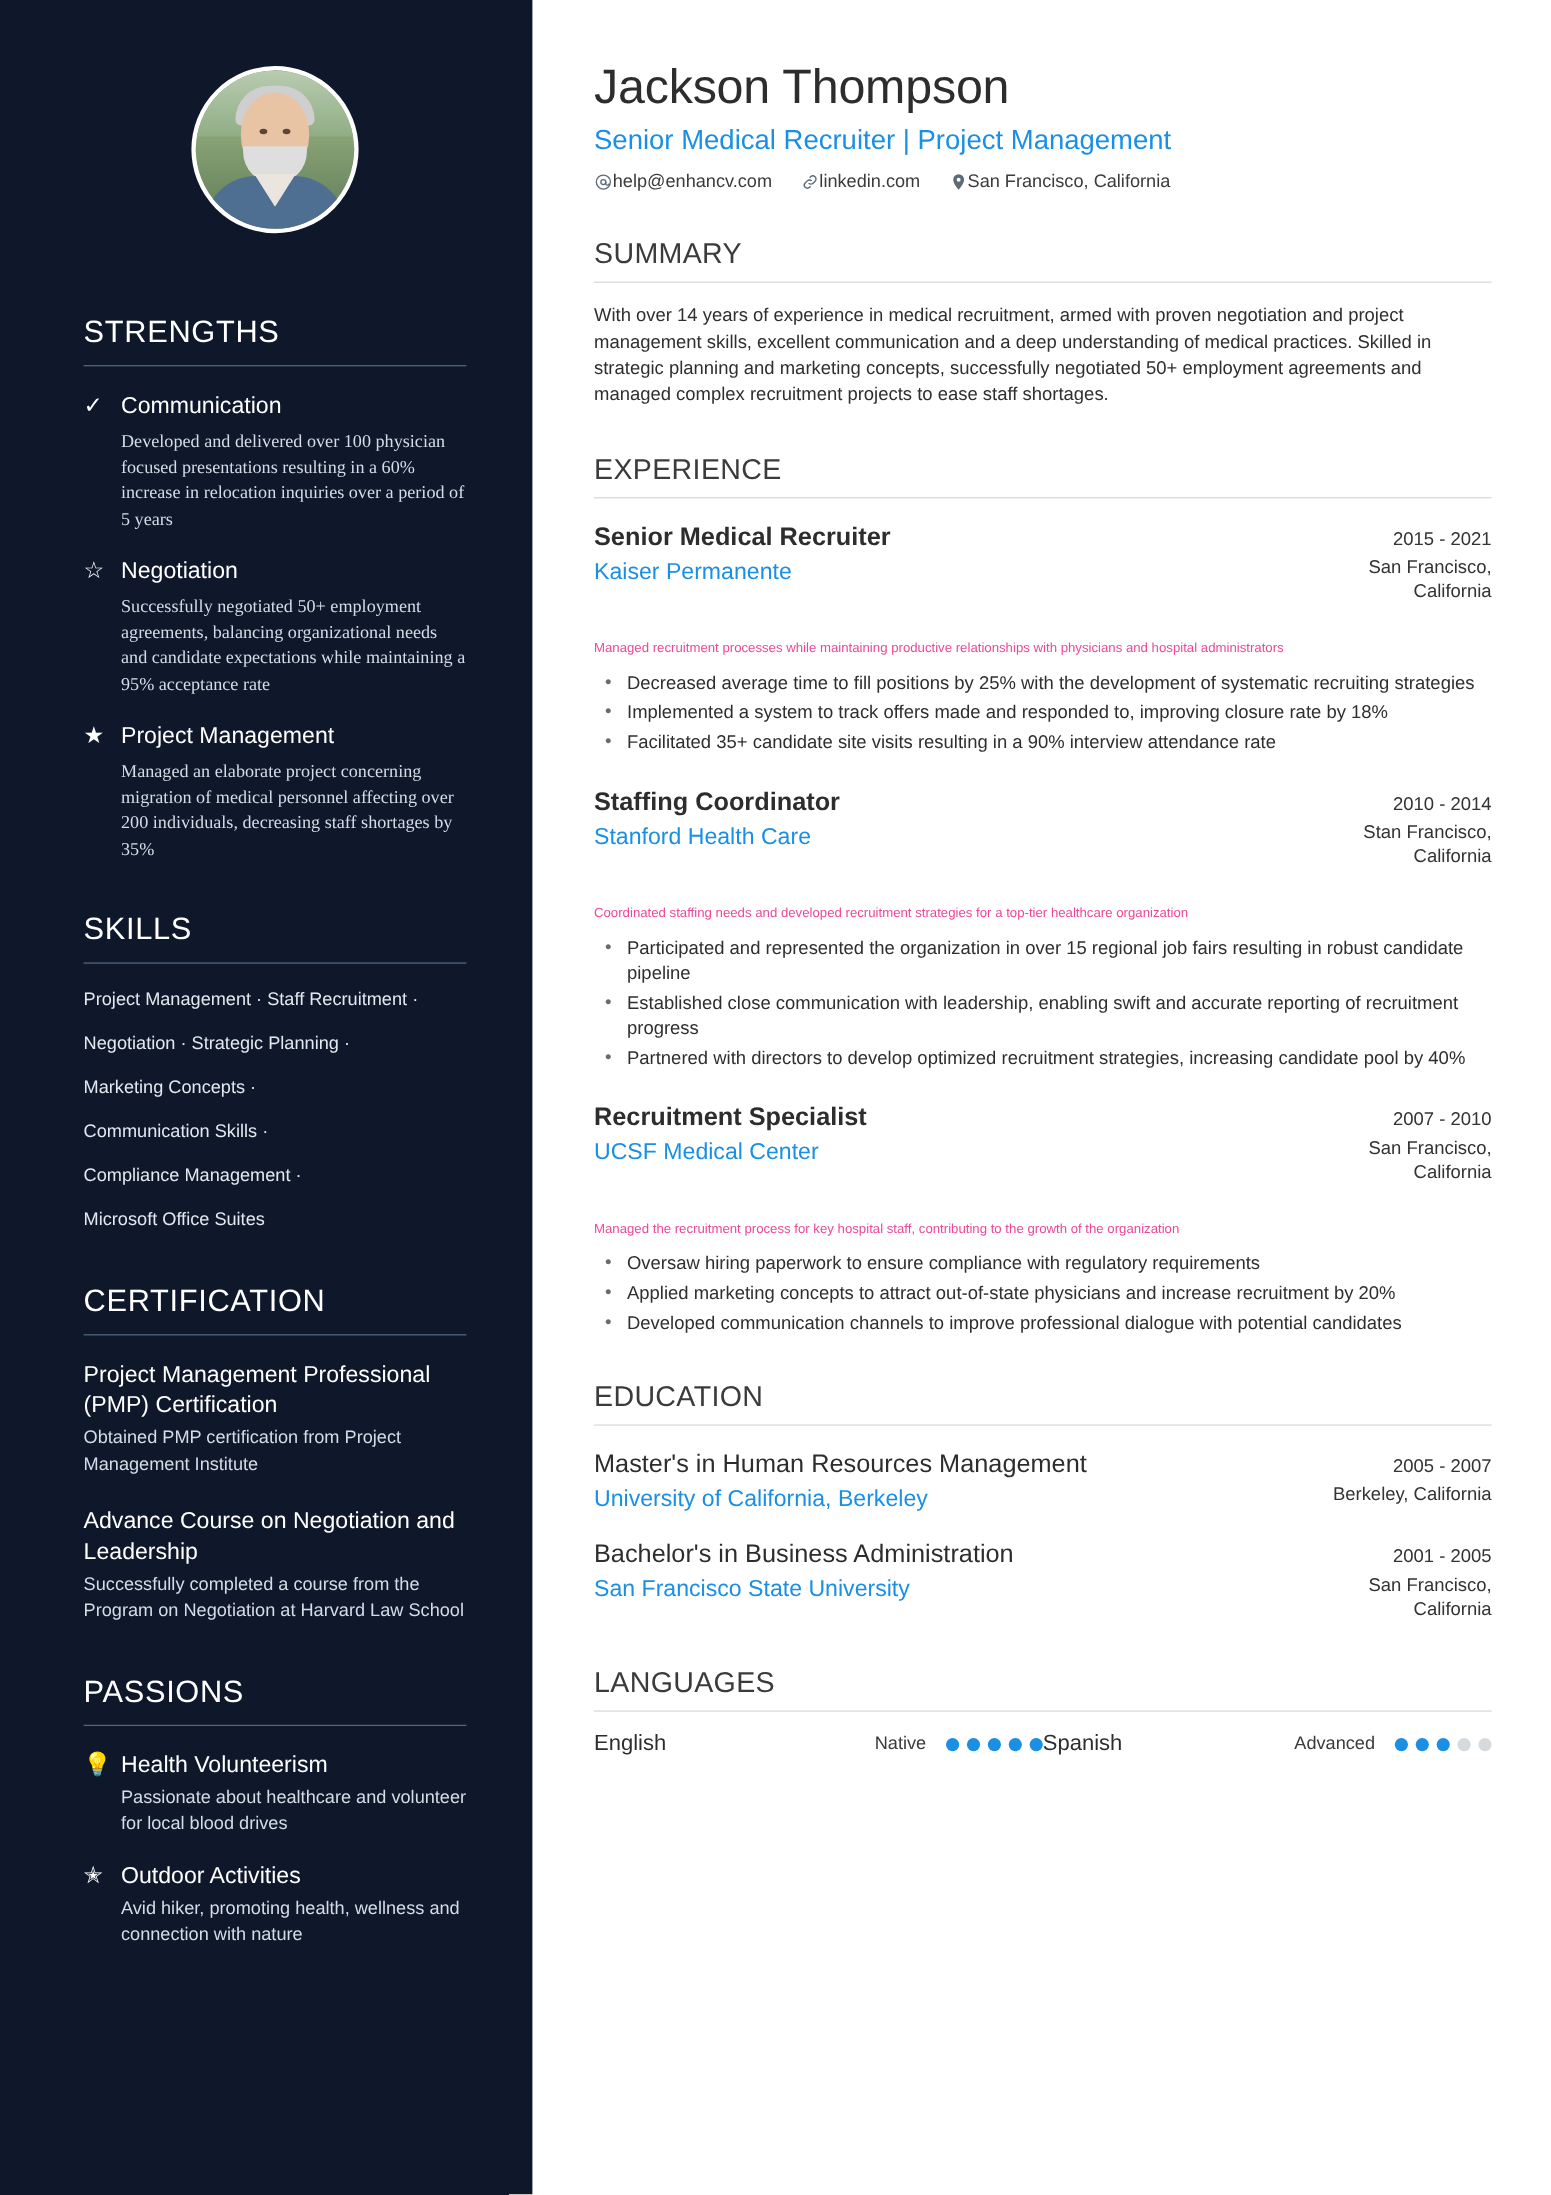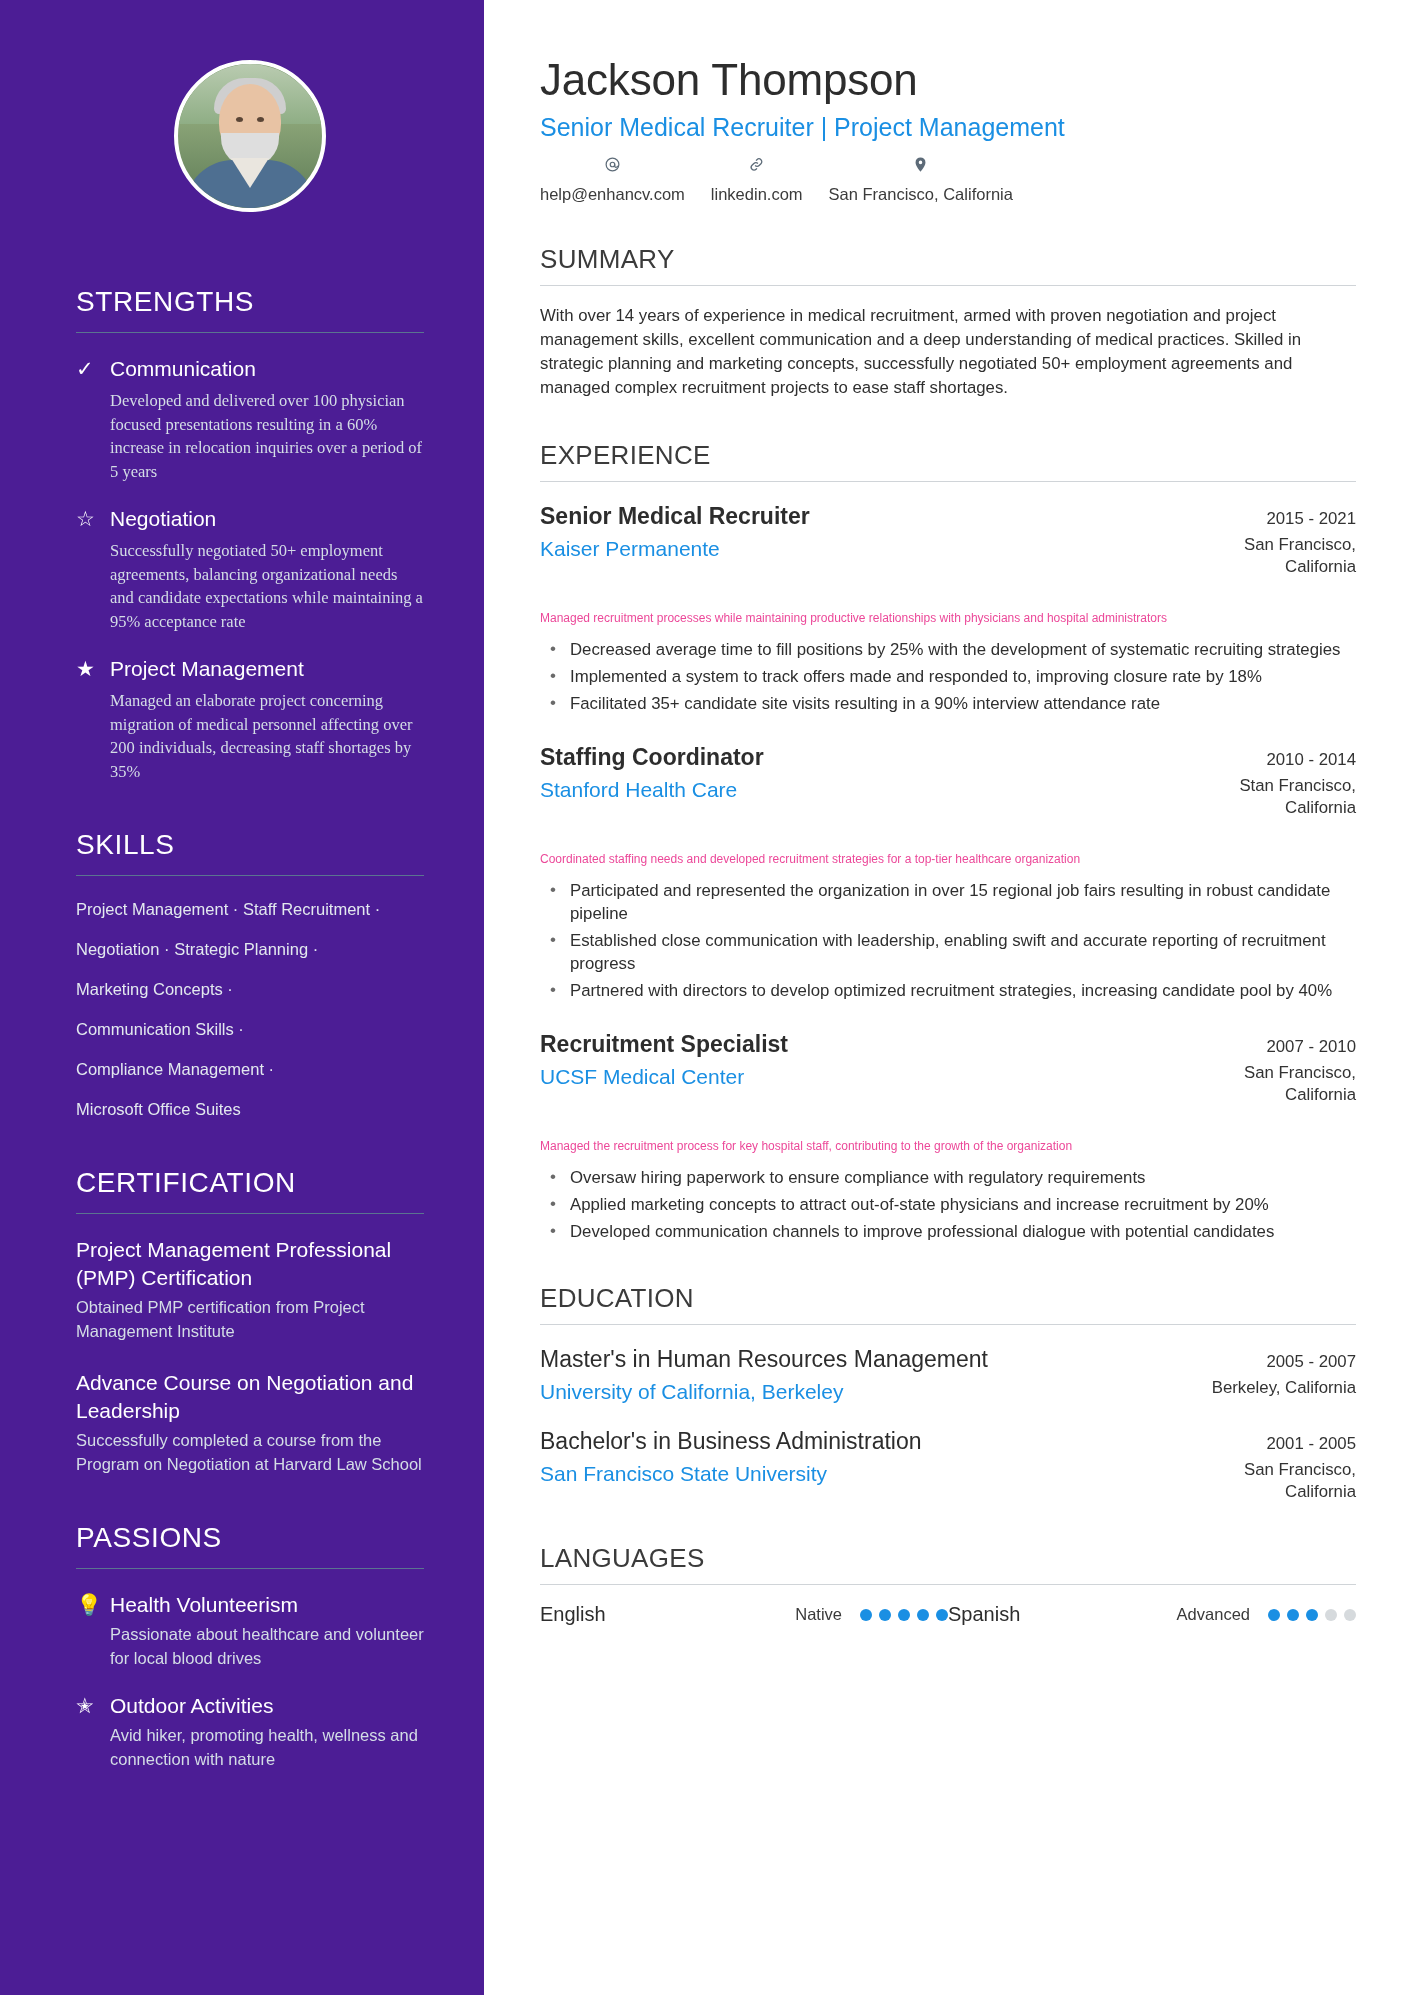--- a/index.html
+++ b/index.html
@@ -10,21 +10,21 @@
     background: #ffffff;
     font-family: "Liberation Sans", sans-serif;
     color: #2a2a2a;
     overflow: hidden;
   }
   .page { display: flex; width: 1410px; height: 1995px; }
 
   
   .sidebar {
     width: 484px;
-    background: #4c1d95;
+    background: #0f172a;
     color: #ffffff;
     padding: 0 0 0 0;
     position: relative;
     flex: 0 0 484px;
   }
   .sidebar-inner { padding: 60px 60px 0 76px; }
   .avatar-wrap { display: flex; justify-content: center; margin-bottom: 74px; }
   .avatar {
     width: 152px; height: 152px; border-radius: 50%;
     border: 4px solid #ffffff;
@@ -68,21 +68,21 @@
 
   .passion-item { margin-bottom: 22px; display: flex; align-items: flex-start; }
   .p-title { font-size: 21px; color: #ffffff; line-height: 28px; margin-bottom: 4px; }
   .p-desc { font-size: 16.5px; line-height: 23.5px; color: #d4dde6; }
 
   
   .main { flex: 1 1 auto; padding: 52px 56px 0 56px; background:#fff; }
   .name { font-size: 44px; font-weight: 400; color: #2d2d2d; line-height: 56px; margin: 0 0 2px 0; letter-spacing: -0.2px; }
   .headline { font-size: 25px; color: #1a8fe3; font-weight: 400; line-height: 34px; margin-bottom: 12px; }
   .contacts { display: flex; align-items: center; gap: 26px; font-size: 16.5px; color: #3b3b3b; }
-  .contact { display: flex; align-items: center; gap: 12px; flex-direction: column; }
+  .contact { display: flex; align-items: center; gap: 0; }
   .c-ico { color: #5d6b78; display: inline-flex; }
 
   .sec { margin-top: 40px; }
   .sec-h { font-size: 26px; font-weight: 400; color: #3b3b3b; letter-spacing: 0.3px; margin-bottom: 10px; }
   .sec-rule { height: 1px; background: #d0d4d8; margin-bottom: 18px; }
 
   .summary-text { font-size: 16.8px; line-height: 24px; color: #2f2f2f; }
 
   .job { margin-bottom: 26px; }
   .job-row { display: flex; justify-content: space-between; align-items: baseline; }

